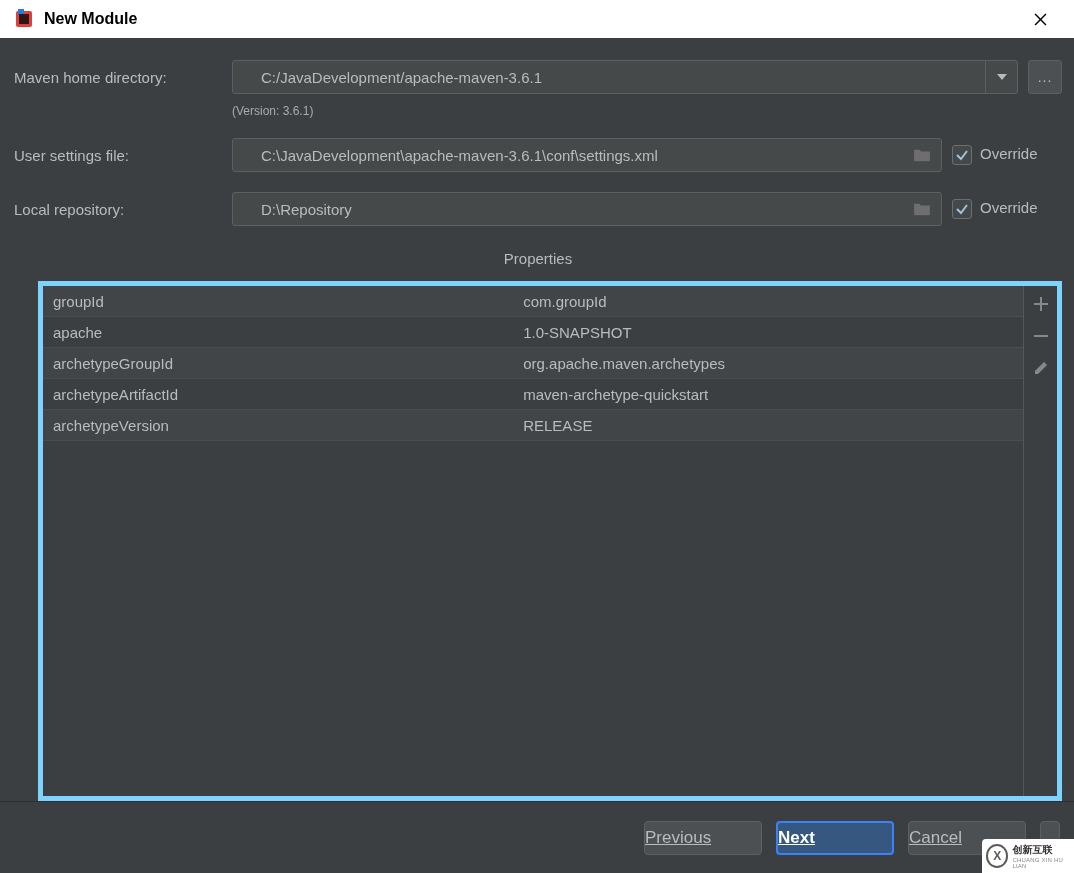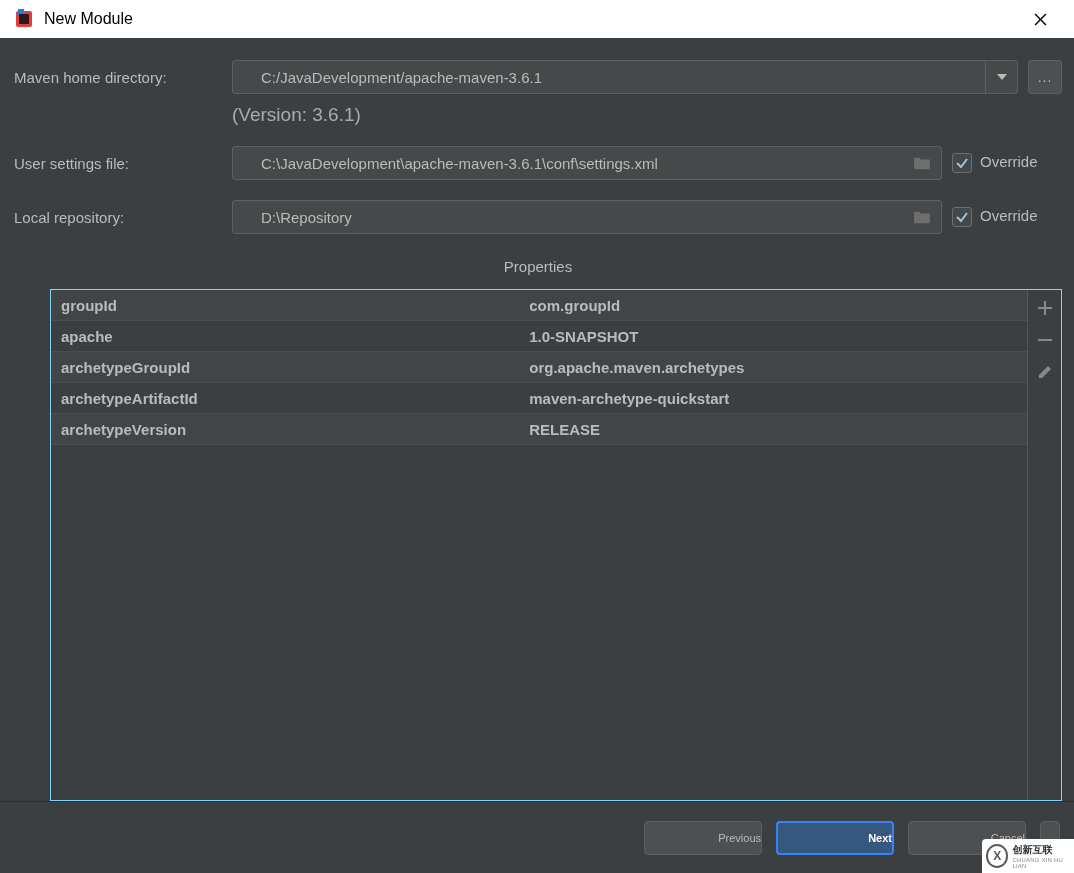--- a/index.html
+++ b/index.html
@@ -1,60 +1,60 @@
 <!DOCTYPE html>
 <html><head>
 <meta charset="utf-8">
 <style>
   * { box-sizing: border-box; margin: 0; padding: 0; }
   html, body { width: 1074px; height: 873px; overflow: hidden; font-family: "Segoe UI", Arial, sans-serif; font-size: 15px; background: #3c3f41; color: #bbbbbb; }
   .window { width: 100%; height: 100%; display: flex; flex-direction: column; background: #fff; }
   
   .titlebar { height: 38px; background: #ffffff; display: flex; align-items: center; padding: 0 14px; color: #000; }
   .titlebar .app-icon { width: 20px; height: 20px; margin-right: 10px; display:inline-flex; align-items:center; justify-content:center;}
-  .titlebar .title { font-size: 16px; font-weight: 400; }
+  .titlebar .title { font-size: 16px; font-weight: 700; }
   .titlebar .spacer { flex: 1; }
   .titlebar .close { width: 40px; height: 38px; display:flex; align-items:center; justify-content:center; cursor:pointer;}
   .titlebar .close svg { width:13px; height:13px; stroke:#000; stroke-width:1.3; }
   
   .body { flex:1; background: #3c3f41; display:flex; flex-direction:column; padding: 0; position:relative;}
   .form { padding: 20px 12px 0 14px; }
   .row { display:flex; align-items:center; min-height:38px; margin-bottom: 16px; }
   .row .lbl { width: 218px; color:#bbbbbb; font-size:15px; }
   .row .field { flex:1; display:flex; align-items:center; gap:10px; }
   .combo, .textbox { height:34px; background:#45494a; border:1px solid #5e6060; border-radius:3px; display:flex; align-items:center; padding:0 28px; color:#bbbbbb; font-size:15px; }
   .combo { flex:1; position:relative; }
   .combo .arrow-btn { position:absolute; right:0; top:0; bottom:0; width:32px; border-left:1px solid #5e6060; display:flex; align-items:center; justify-content:center; cursor:pointer;}
   .combo .arrow-btn svg { width:10px; height:6px; fill:#bbbbbb; }
   .sq-btn { width:34px; height:34px; background:#4c5052; border:1px solid #5e6060; border-radius:3px; display:flex; align-items:center; justify-content:center; color:#bbbbbb; cursor:pointer; font-size:14px; letter-spacing:1px;}
-  .version-note { margin-left:218px; color:#aaaaaa; font-size:19px; margin-top:-8px; margin-bottom:18px;}
+  .version-note { margin-left:218px; color:#aaaaaa; font-size:12px; margin-top:-8px; margin-bottom:18px;}
   .textbox { flex:1; position:relative; }
   .textbox .folder-btn { position:absolute; right:6px; top:0; bottom:0; width:26px; display:flex; align-items:center; justify-content:center; cursor:pointer;}
   .textbox .folder-btn svg { width:18px; height:14px; fill:#6e6e6e; }
   .checkbox-wrap { display:flex; gap:8px; min-width:110px; }
   .checkbox { width:20px; height:20px; border:1px solid #6e6e6e; border-radius:3px; background:#43494a; display:flex; align-items:center; justify-content:center; cursor:pointer;}
   .checkbox svg { width:14px; height:14px; stroke:#a8c0d8; stroke-width:2; fill:none; }
   .checkbox-wrap .cb-lbl { color:#bbbbbb; font-size:15px; }
   
   .group { margin: 6px 12px 0 14px; flex:1; display:flex; flex-direction:column;}
   .group-header { display:flex; align-items:center; color:#bbbbbb; font-size:15px;flex-direction:column; }
   .group-header .line { flex:1; height:1px; background:#555758; margin-left:10px; }
-  .group-body { flex:1; display:flex; margin-top:14px; margin-left:36px; border:1px solid #7dd3fc;font-weight:bold;}
+  .group-body { flex:1; display:flex; margin-top:14px; margin-left:24px; border:5px solid #7dd3fc;}
   .table { flex:1; background:#3c3f41; overflow:auto;}
   .trow { display:flex; height:31px; align-items:center; border-bottom:1px solid #4a4d4f; }
   .trow:nth-child(odd){ background:#414547; }
   .trow:nth-child(even){ background:#3c3f41; }
   .trow .c1 { width:49%; padding-left:10px; color:#bbbbbb; font-size:15px;}
   .trow .c2 { flex:1; color:#bbbbbb; font-size:15px;}
   .side-tools { width:34px; background:#3c3f41; border-left:1px solid #555758; display:flex; flex-direction:column; align-items:center; padding-top:6px; gap:8px;}
   .side-tools .tool { width:24px; height:24px; display:flex; align-items:center; justify-content:center; color:#9d9d9d; cursor:pointer; font-size:20px; }
   .side-tools .tool svg { width:16px; height:16px; fill:#888; }
   
   .footer { height:72px; border-top:1px solid #2d2f30; display:flex; align-items:center; justify-content:flex-end; padding:0 14px; gap:14px; position:relative;}
-  .btn { min-width:118px; height:34px; border:1px solid #5e6060; border-radius:4px; background:#4c5052; color:#bbbbbb; font-size:11px; display:flex; align-items:center; justify-content:flex-end; cursor:pointer;}
+  .btn { min-width:118px; height:34px; border:1px solid #5e6060; border-radius:4px; background:#4c5052; color:#bbbbbb; font-size:17px; display:flex; align-items:center; justify-content:flex-start; cursor:pointer;text-decoration:underline;}
   .btn.primary { background:#365880; border:2px solid #3b82f6; color:#ffffff; font-weight:600;}
   .btn.stub { min-width:20px; width:20px; padding:0; }
   .watermark { position:absolute; right:0px; bottom:0px; width:92px; height:34px; background:#fff; border-radius:4px 0 0 0; display:flex; align-items:center; gap:4px; padding-left:4px; font-size:9px; color:#666;}
   .watermark .circ { width:24px; height:24px; border:2px solid #5b5b5b; border-radius:50%; display:flex; align-items:center; justify-content:center; font-size:12px; color:#5b5b5b; font-weight:bold;}
 </style>
 </head>
 <body>
 
 <div class="window">
 

